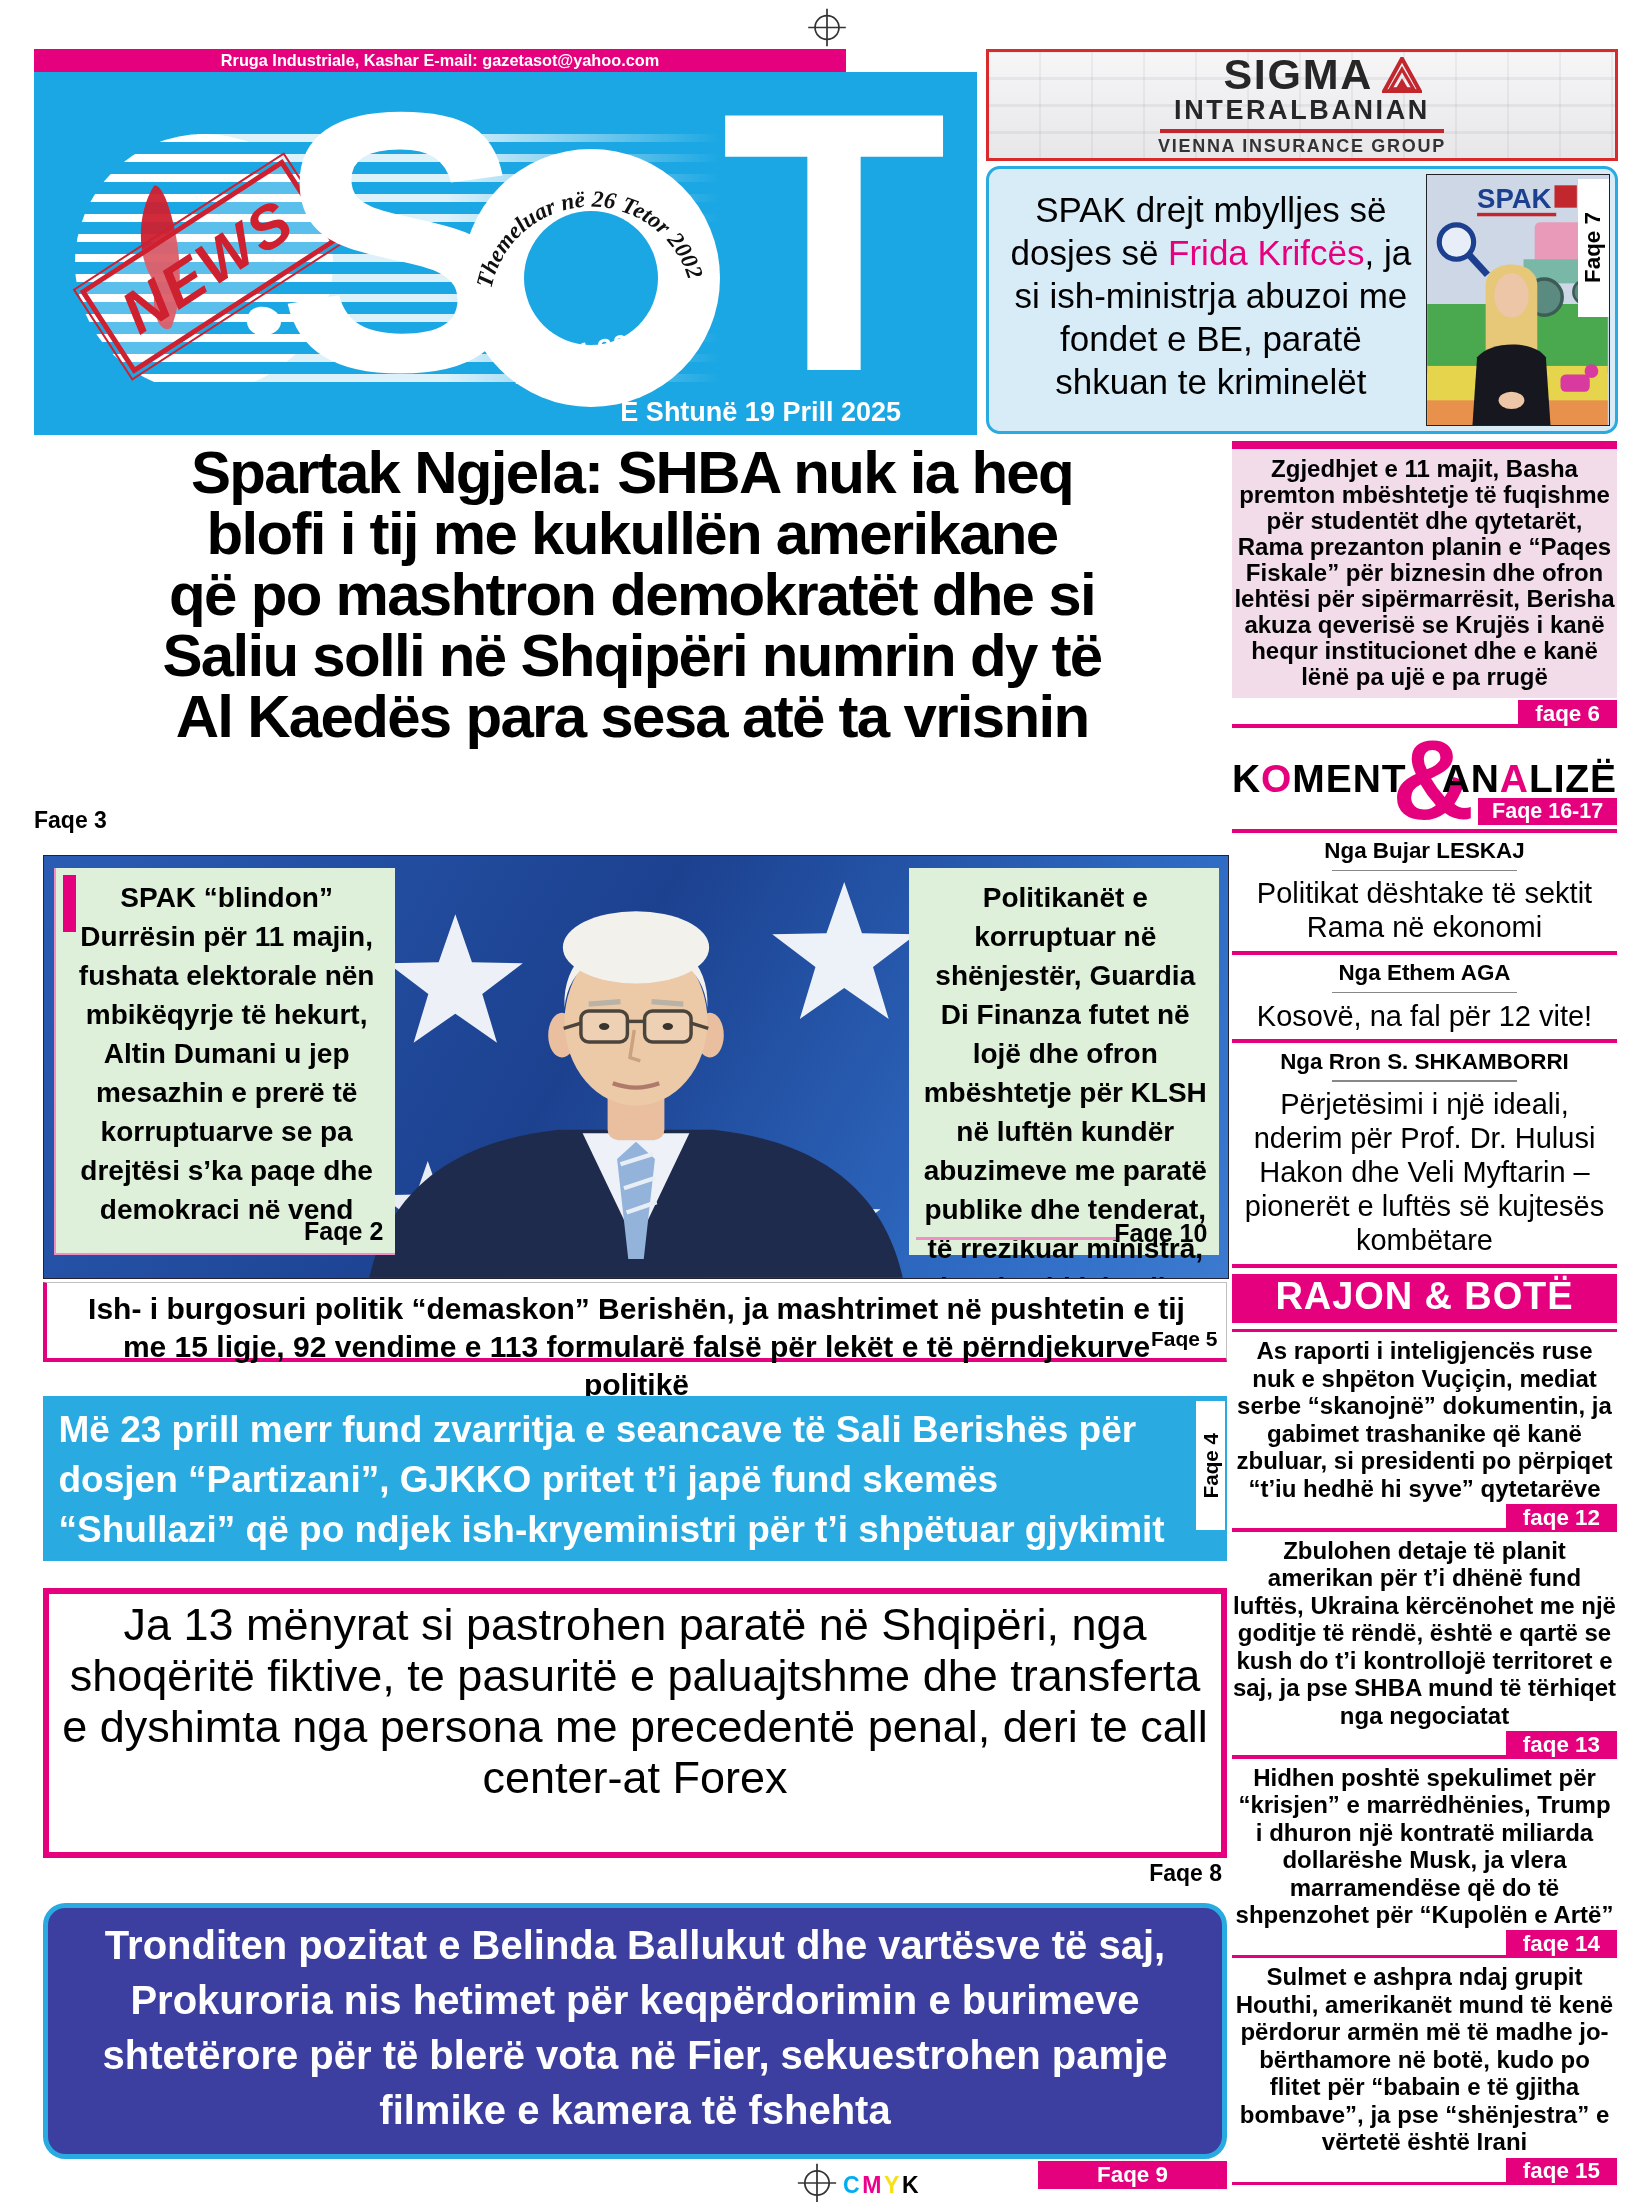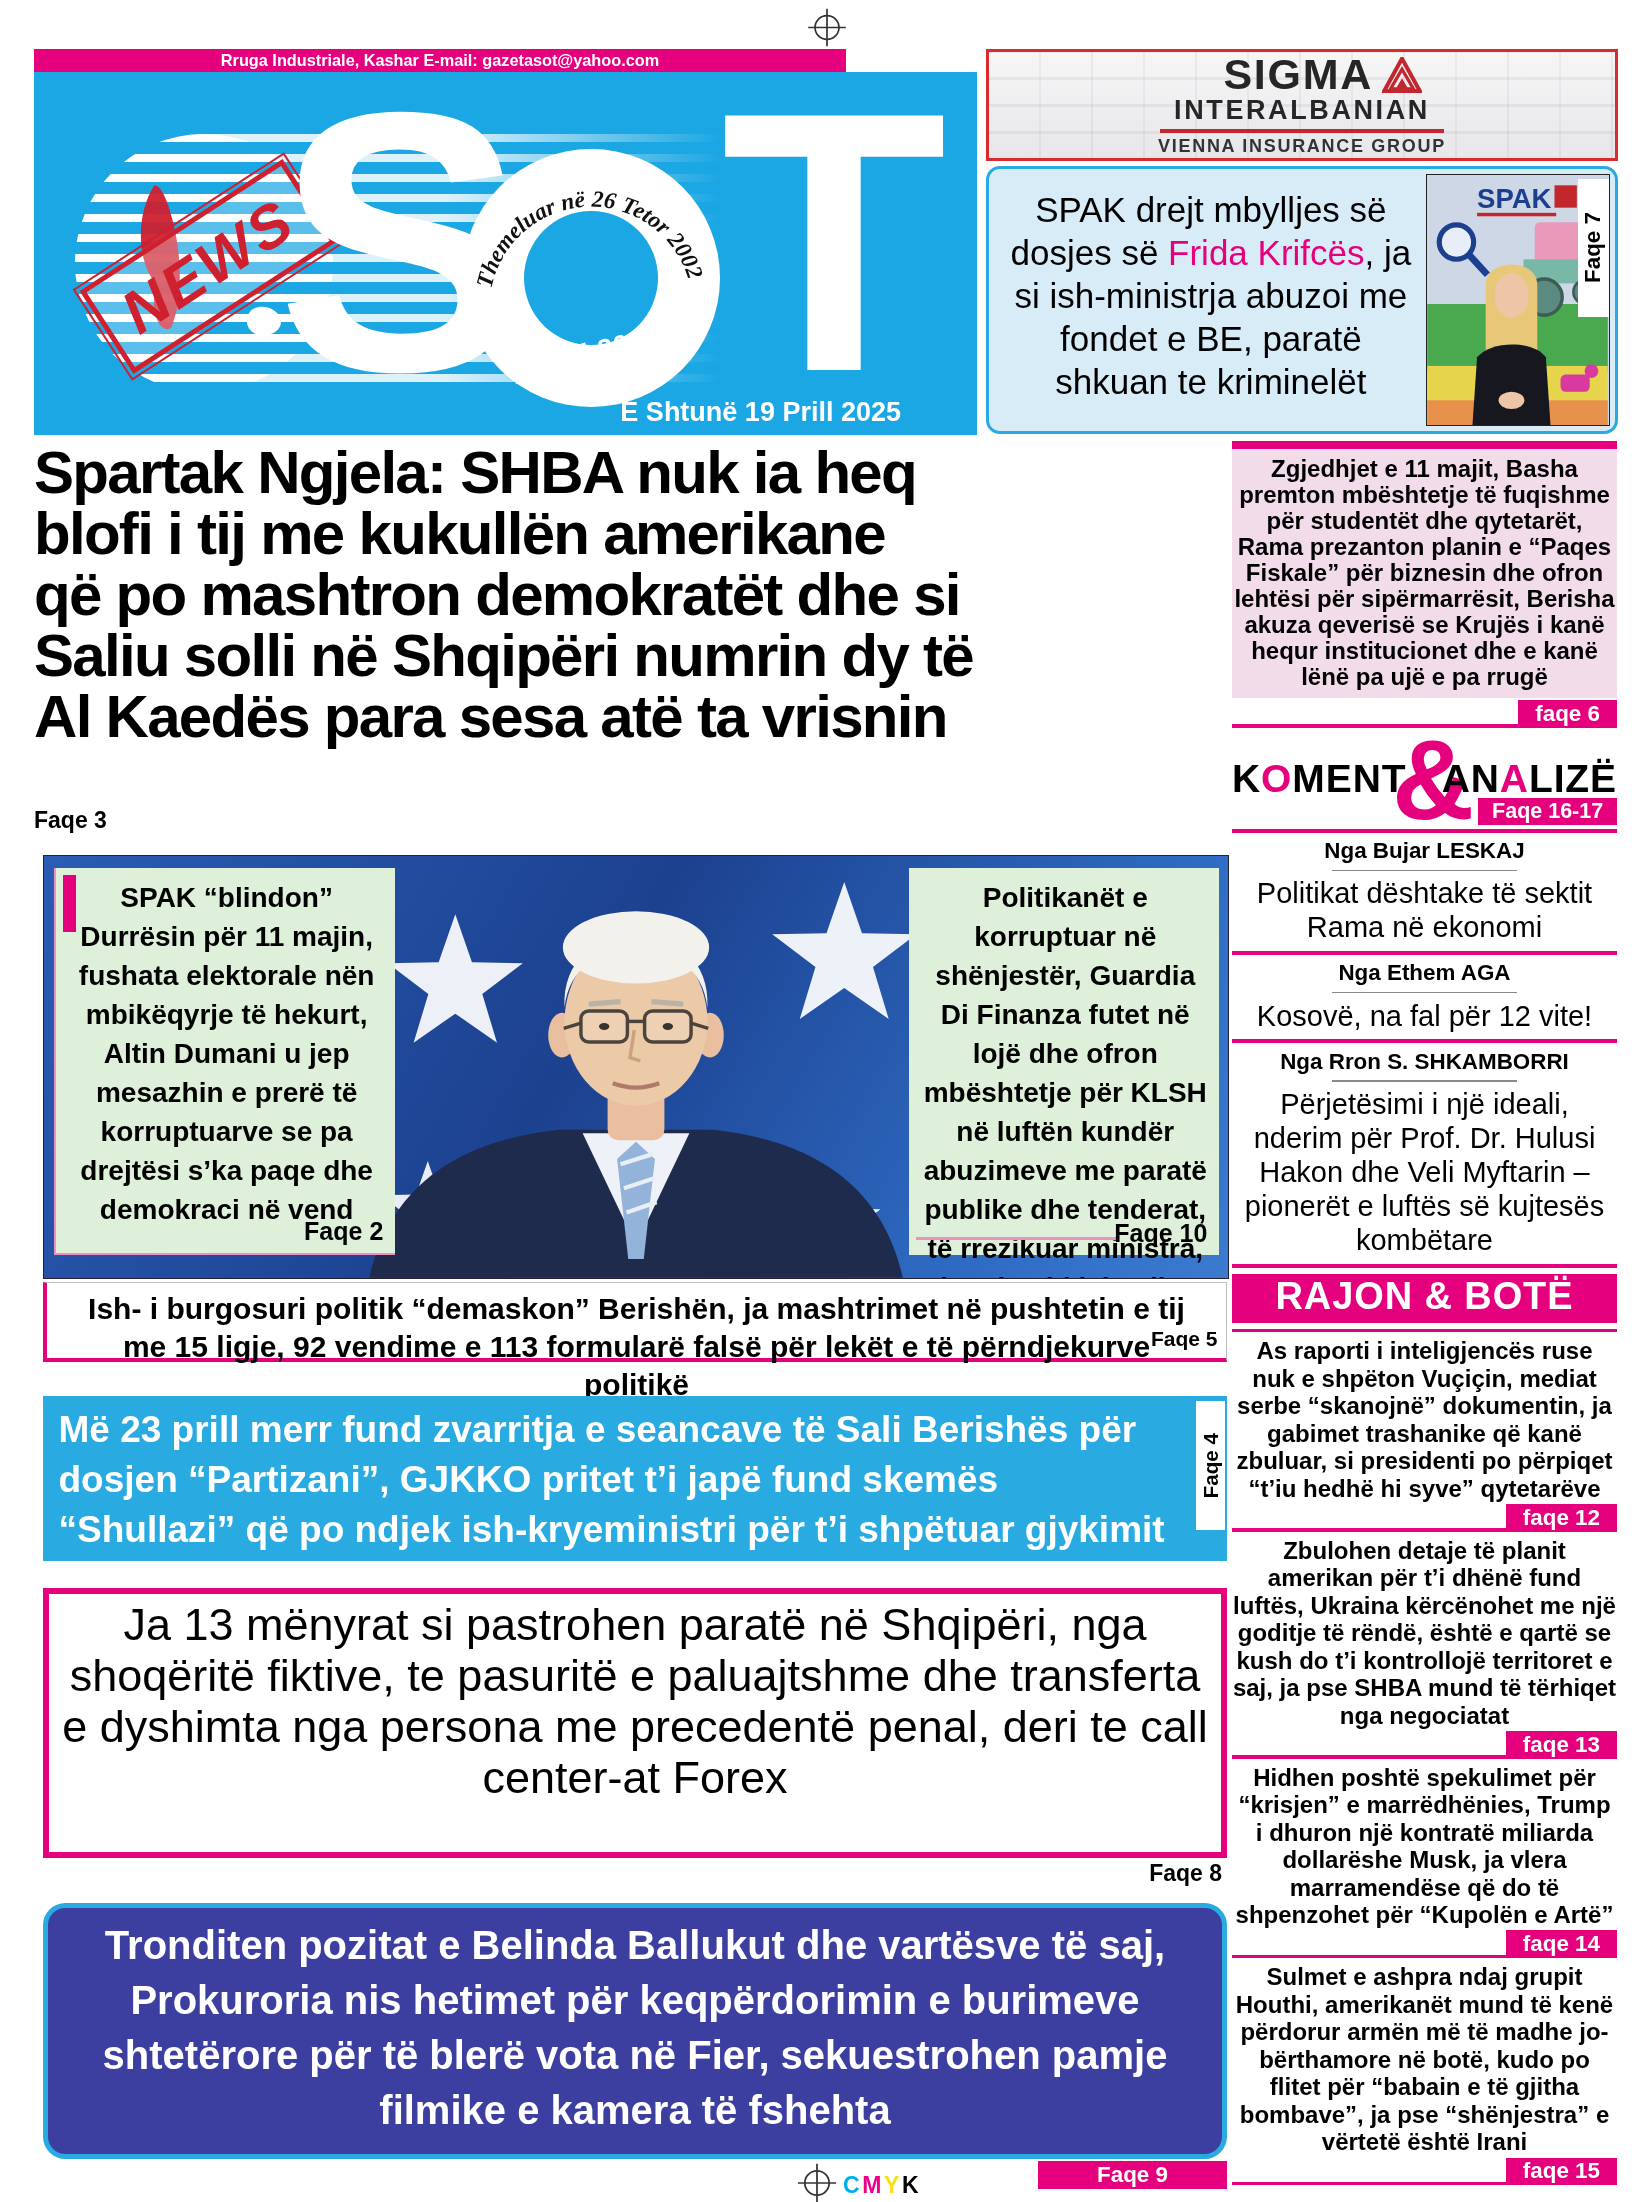--- a/index.html
+++ b/index.html
@@ -58,21 +58,21 @@
   .spak{position:absolute;left:986px;top:166px;width:632px;height:268px;box-sizing:border-box;
     background:#d8ecf8;border:3.4px solid #29abe2;border-radius:13.8px;display:flex;overflow:hidden;}
   .spak-text{flex:1;padding:19px 3.4px 6.9px 10.3px;font-size:35px;line-height:1.23;text-align:center;}
   .spak-text .hl{color:#e5007d;}
   .spak-img{position:relative;width:182px;margin:5.2px 5.2px 5.2px 0;border:1.7px solid #222;background:#cfd8e8;overflow:hidden;}
   .spak-vtab{position:absolute;right:0;top:3.4px;width:31px;height:138px;background:#fff;
     display:flex;align-items:center;justify-content:center;}
   .spak-vtab span{writing-mode:vertical-rl;transform:rotate(180deg);font-weight:bold;font-size:22.4px;}
 
   
-  .headline{position:absolute;left:34px;top:442px;width:1196px;text-align:left;
+  .headline{position:absolute;left:34px;top:442px;width:1196px;text-align:center;
     font-weight:bold;font-size:60px;line-height:61px;letter-spacing:-1.7px;}
   .headline div{white-space:nowrap;}
   .headline-page{position:absolute;left:34px;top:807px;width:1189px;font-weight:bold;font-size:23px;}
 
   
   .photo-row{position:absolute;left:43px;top:855px;width:1184px;height:422px;overflow:hidden;
     border:1.7px solid #223;background:linear-gradient(120deg,#2a5cb4,#1c418f 45%,#2e6ac2 80%,#3c7ad0);}
   .photo-row svg{position:absolute;left:0;top:0;}
   .gbox{position:absolute;top:12px;height:387px;box-sizing:border-box;background:#def0da;
     font-weight:bold;text-align:center;font-size:28px;line-height:39px;padding:10.3px 6.9px 0 8.6px;}

